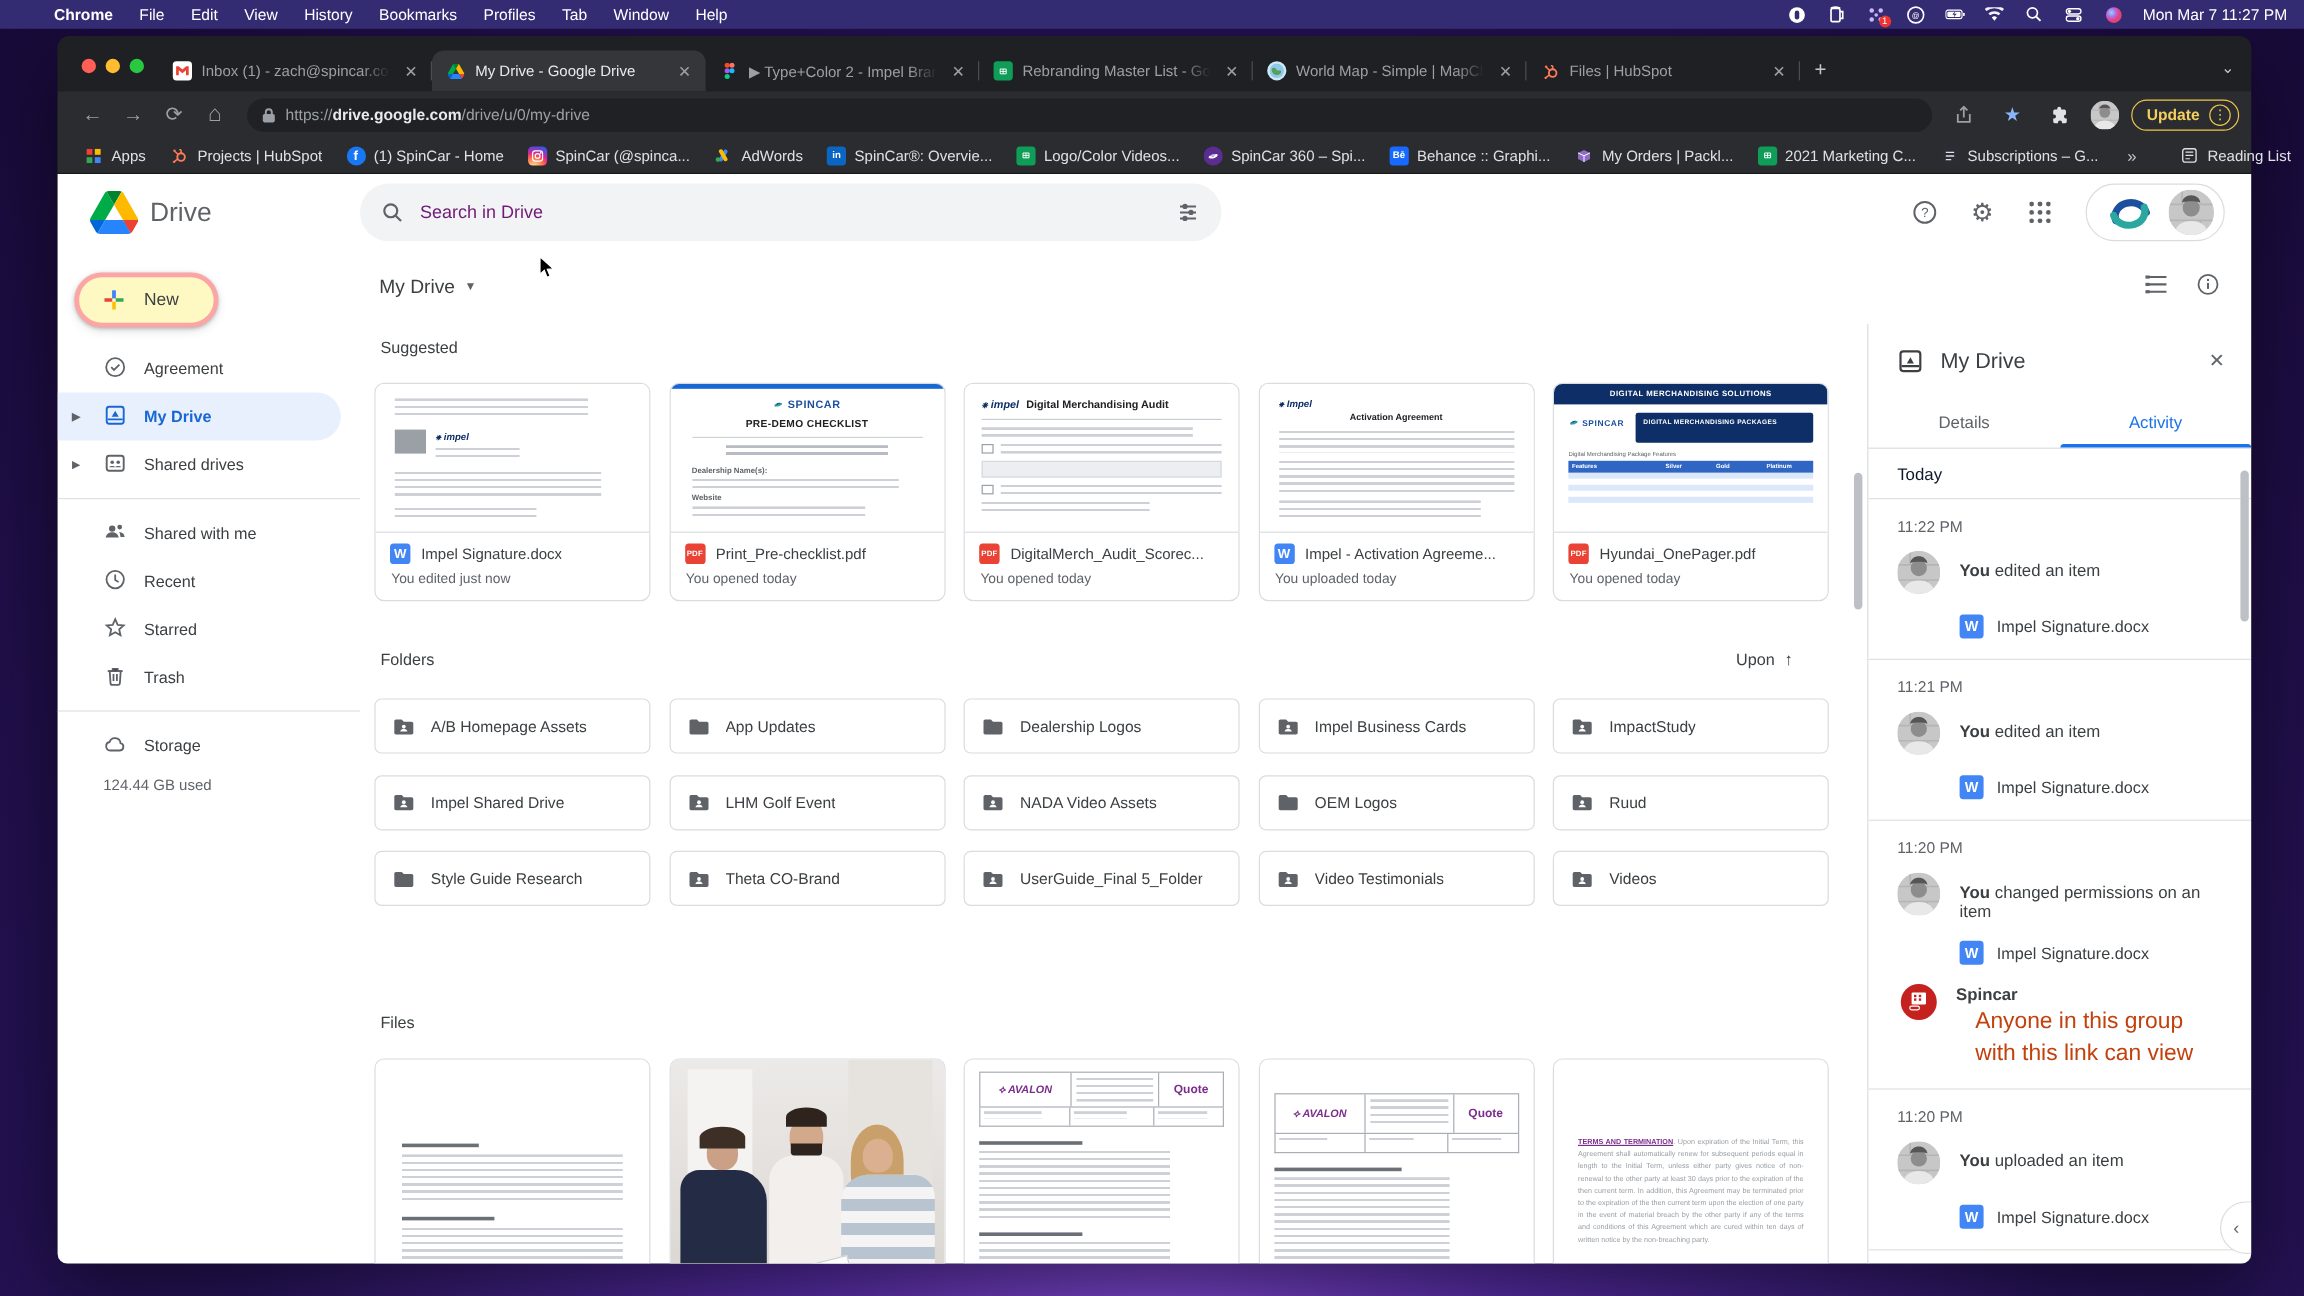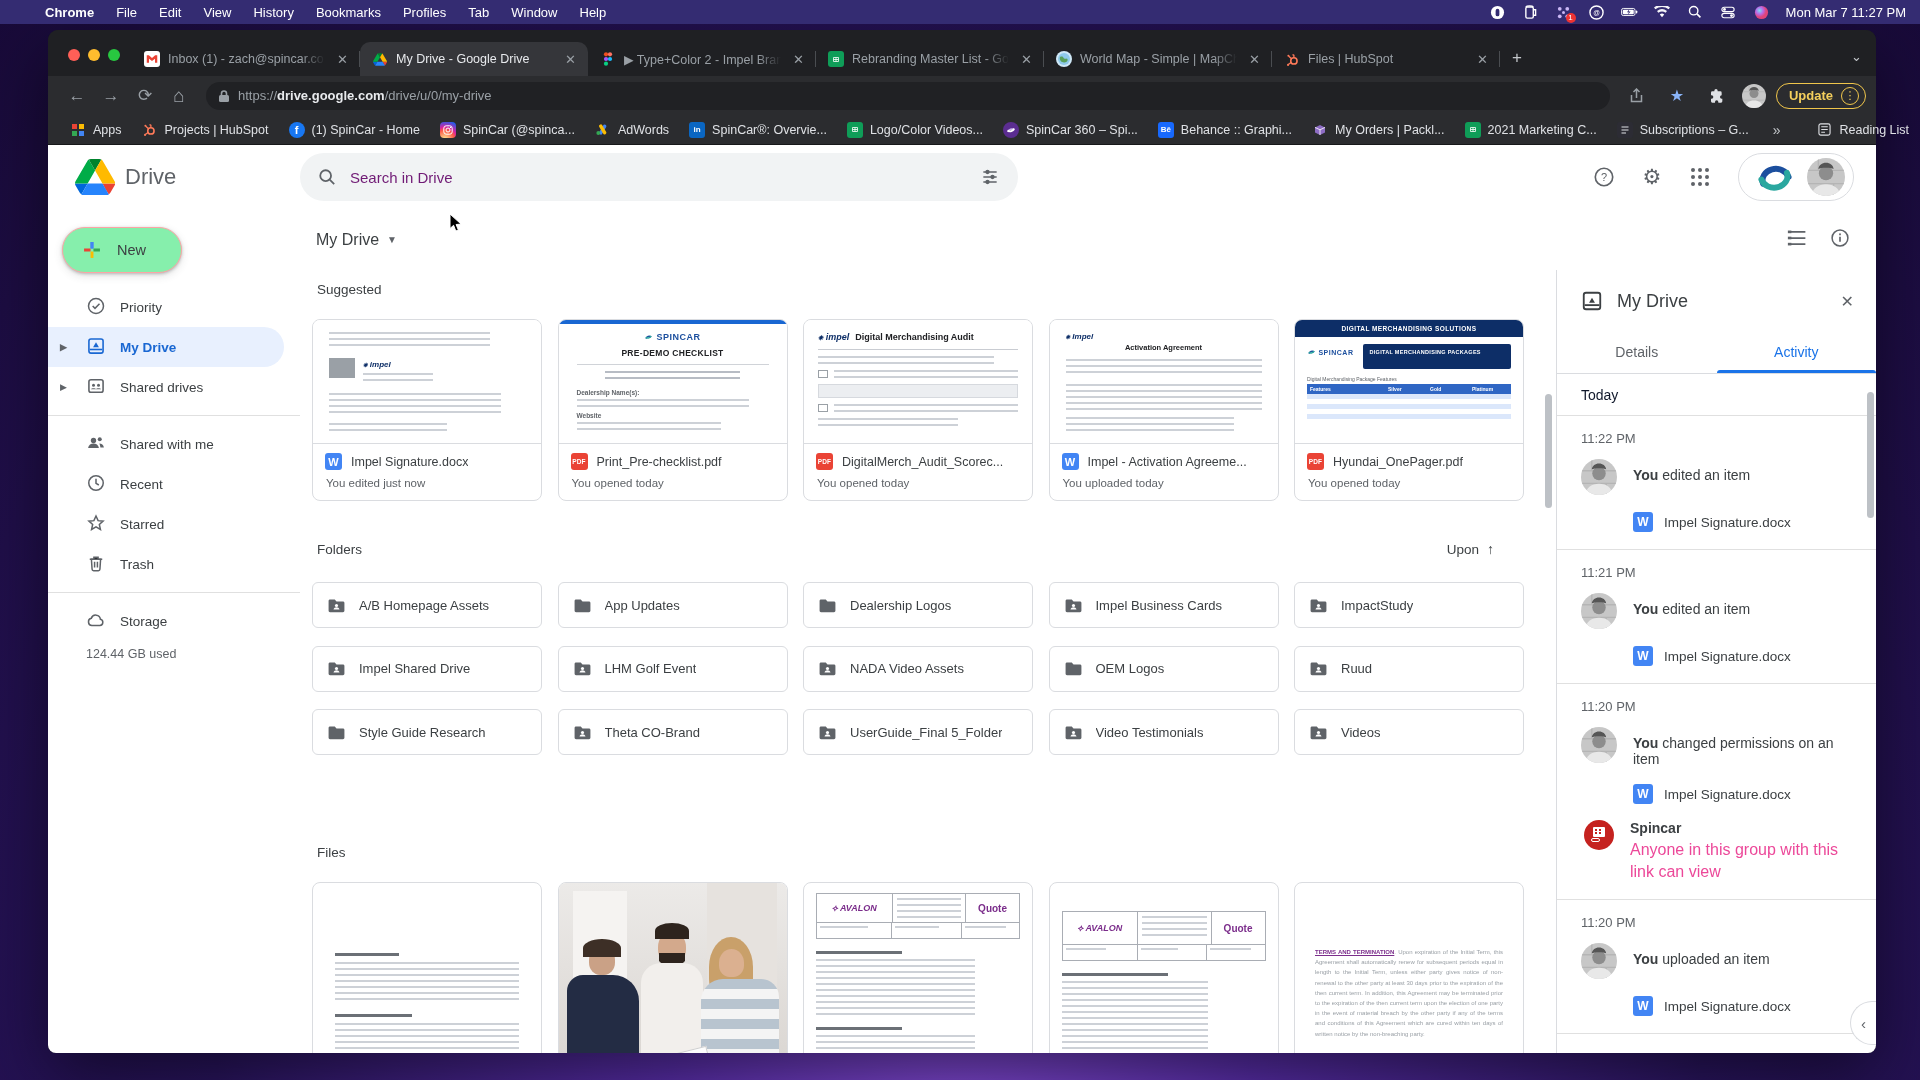--- a/index.html
+++ b/index.html
@@ -58,21 +58,21 @@
   .searchbox { width:718px; height:48px; background:#f1f3f4; border-radius:24px; display:flex; align-items:center; padding:0 18px; gap:14px; }
   .searchbox .ph { color:#701a75; font-size:15px; flex:1; }
   .hdr-right { margin-left:auto; display:flex; align-items:center; gap:8px; }
   .hdr-ic { width:40px; height:40px; display:flex; align-items:center; justify-content:center; color:#5f6368; }
   .account-pill { display:flex; align-items:center; gap:10px; border:1px solid #dadce0; border-radius:26px; padding:4px 8px 4px 14px; margin-left:10px; }
   .account-pill .sc-logo { width:44px; height:34px; }
   .avatar { border-radius:50%; overflow:hidden; display:block; }
 
   .d-body { position:absolute; left:0; top:64px; right:0; bottom:0; display:flex; }
   .sidebar { width:252px; flex:0 0 252px; padding-top:18px; }
-  .new-btn { margin-left:14px; width:120px; height:46px; background:#86efac; border:1px solid #fca5a5; border-radius:24px; box-shadow:0 1px 3px rgba(60,64,67,.3), 0 3px 8px rgba(60,64,67,.15); display:flex; align-items:center; gap:12px; padding-left:16px; }
+  .new-btn { margin-left:14px; width:120px; height:46px; background:#fef9c3; border:4px solid #fca5a5; border-radius:24px; box-shadow:0 1px 3px rgba(60,64,67,.3), 0 3px 8px rgba(60,64,67,.15); display:flex; align-items:center; gap:12px; padding-left:16px; }
   .new-btn .plus { width:26px; height:26px; }
   .new-btn .nb-label { font-size:14.5px; color:#3c4043; font-weight:500; }
   .side-list { margin-top:14px; }
   .side-item { height:40px; display:flex; align-items:center; gap:14px; padding-left:38px; color:#3c4043; font-size:13.5px; position:relative; border-radius:0 20px 20px 0; margin-right:16px; }
   .side-item .exp { position:absolute; left:12px; font-size:9px; color:#5f6368; }
   .side-item.active { background:#e8f0fe; color:#1967d2; font-weight:bold; }
   .side-item svg { width:20px; height:20px; }
   .side-div { height:1px; background:#e0e0e0; margin:8px 0; }
   .storage-used { padding-left:38px; color:#5f6368; font-size:12.5px; margin-top:6px; }
 
@@ -125,21 +125,21 @@
   .entry .action { font-size:14px; color:#3c4043; padding-top:8px; }
   .entry .action b { font-weight:bold; }
   .entry .filerow { display:flex; align-items:center; gap:11px; margin-top:17px; margin-left:52px; }
   .entry .fname { font-size:13.5px; color:#3c4043; }
   .sharerow { display:flex; gap:16px; margin-top:16px; }
   .share-ic { width:30px; height:30px; border-radius:50%; background:#c5221f; flex:0 0 30px; margin-left:3px; position:relative; }
   .share-ic .bld { position:absolute; left:9px; top:7px; width:12px; height:10px; background:#fff; border-radius:1px; }
   .share-ic .bld i { position:absolute; background:#c5221f; width:2px; height:2px; }
   .share-ic .chain { position:absolute; left:7px; top:18px; width:9px; height:4px; border:1.5px solid #fff; border-radius:3px; background:#c5221f; }
   .share-grp { font-size:14px; color:#3c4043; font-weight:bold; }
-  .share-det { font-size:16px; color:#ec4899; margin-top:3px; line-height:1.35; width:210px; }
+  .share-det { font-size:19px; color:#c2410c; margin-top:3px; line-height:1.35; width:210px;margin-left:16px; }
 
   .scroll-thumb { position:absolute; border-radius:4px; background:#bdc1c6; }
   .collapse-btn { position:absolute; right:0; width:26px; height:44px; background:#fff; border:1px solid #dadce0; border-right:none; border-radius:22px 0 0 22px; display:flex; align-items:center; justify-content:center; color:#5f6368; font-size:15px; }
 
   .cursor { position:absolute; z-index:60; }
 </style>
 </head>
 <body>
 
 <div class="menubar">
@@ -538,21 +538,21 @@
               <path fill="#4285f4" d="M16 7h4v9h-4z"></path>
             </svg>
           <span class="nb-label">New</span>
         </div>
         <div class="side-list" id="side-list">
             <div class="side-item">
               <span><svg viewBox="0 0 24 24">
                   <rect x="3" y="3" width="18" height="18" rx="9" stroke="#5f6368" stroke-width="1.8" fill="none"></rect>
                   <path d="m8 12 2.8 2.8L16.2 9.4" stroke="#5f6368" stroke-width="1.8" fill="none"></path>
                 </svg></span>
-              <span>Priority</span>
+              <span>Agreement</span>
             </div>
             <div class="side-item active">
               <span class="exp">▶</span>
               <span><svg viewBox="0 0 24 24">
                   <rect x="3.5" y="3.5" width="17" height="17" rx="2.5" stroke="#1967d2" stroke-width="1.9" fill="none"></rect>
                   <path d="M12 7.6 15.5 13.6h-7z" fill="#1967d2"></path>
                   <path d="M4.5 16.2h15" stroke="#1967d2" stroke-width="1.9"></path>
                 </svg></span>
               <span>My Drive</span>
             </div>

